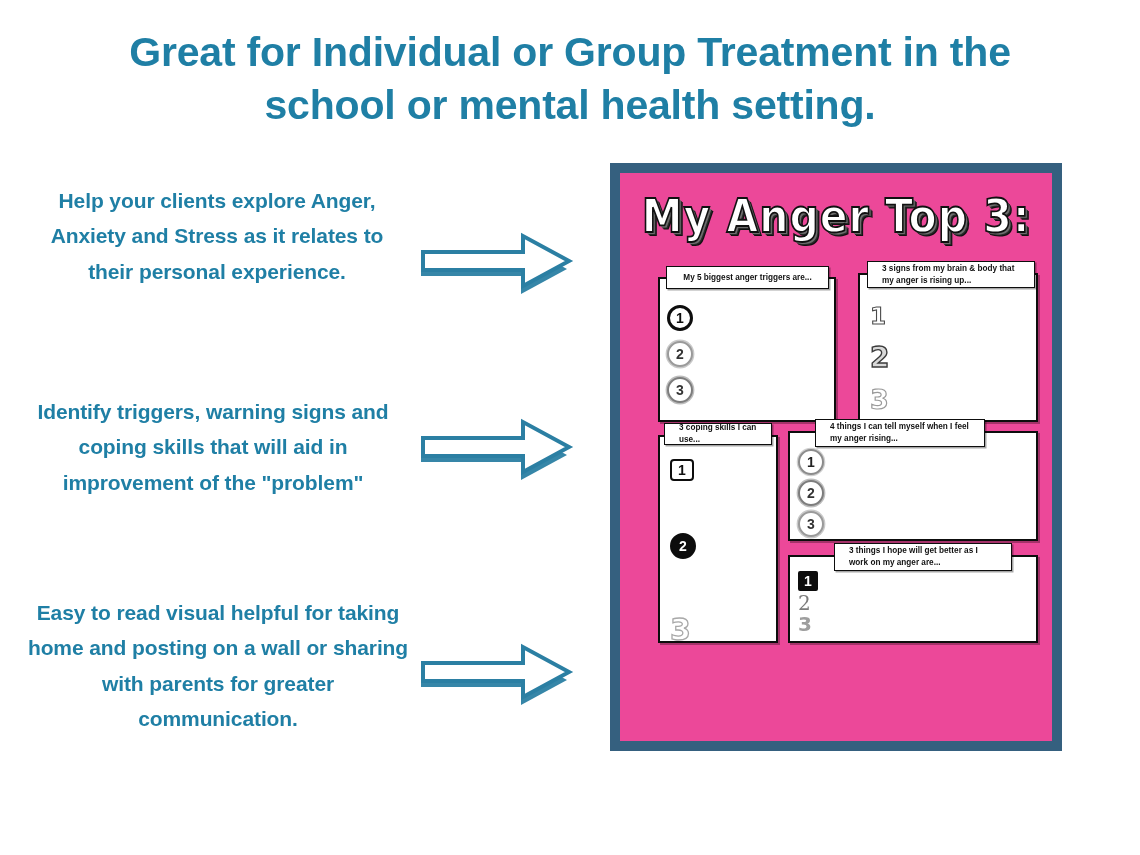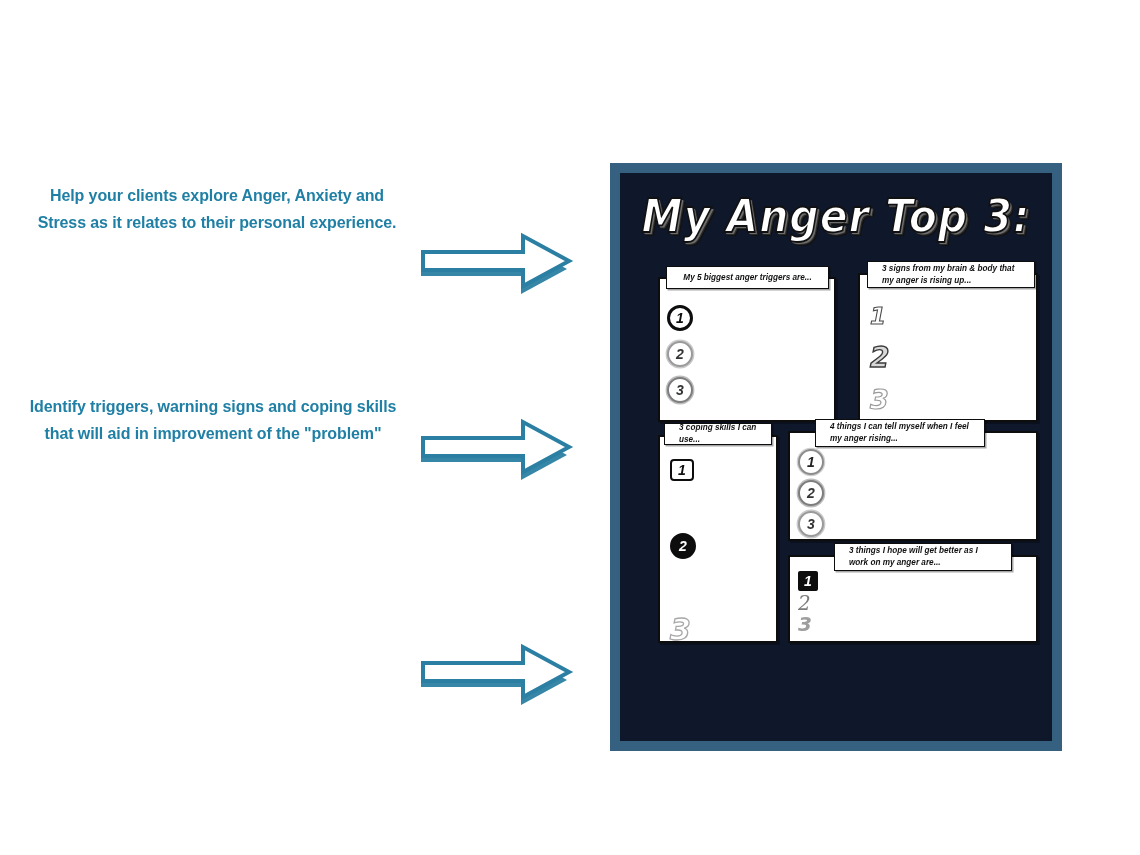--- a/index.html
+++ b/index.html
@@ -24,21 +24,21 @@
     line-height:1.30;
     letter-spacing:-0.2px;
   }
   .headline .l2{display:block;}
 
   
   .blurb{
     position:absolute;
     color:#1f7fa5;
     font-weight:bold;
-    font-size:16px;
+    font-size:21px;
     line-height:1.68;
     text-align:center;
     letter-spacing:-0.1px;
   }
   .blurb-1{left:26px; top:183px; width:382px;}
   .blurb-2{left:18px; top:394px; width:390px;text-align:center;}
   .blurb-3{left:24px; top:595px; width:388px;}
 
   
   .arrow{position:absolute;width:160px;height:62px;}
@@ -52,24 +52,23 @@
     position:absolute;
     left:610px; top:163px;
     width:452px; height:588px;
     background:#35607f;
     box-sizing:border-box;
     padding:10px;
   }
   .sheet{
     position:relative;
     width:100%;height:100%;
-    background:#0f172a;
+    background:#ec4899;
     box-sizing:border-box;
     overflow:hidden;
-    font-style:italic;
   }
 
   
   .ws-title{
     position:absolute;
     left:0; top:16px; width:100%;
     text-align:center;
     font-family:"DejaVu Sans", sans-serif;
     font-weight:bold;
     font-size:41px;
@@ -153,23 +152,28 @@
   .g-grayserif{font-family:"DejaVu Serif",serif;font-size:20px;font-weight:normal;color:#7c7c7c;}
   .g-grayfill{font-size:20px;color:#9e9e9e;}
 
   .row{margin-bottom:10px;}
 </style>
 </head>
 <body>
 
 <div class="stage">
 
+  <div class="headline">
+    <span>Great for Individual or Group Treatment in the</span>
+    <span class="l2">school or mental health setting.</span>
+  </div>
 
   <div class="blurb blurb-1">Help your clients explore Anger, Anxiety and Stress as it relates to their personal experience.</div>
   <div class="blurb blurb-2">Identify triggers, warning signs and coping skills that will aid in improvement of the "problem"</div>
+  <div class="blurb blurb-3">Easy to read visual helpful for taking home and posting on a wall or sharing with parents for greater communication.</div>
 
   <div class="arrow arrow-1">
     <svg viewBox="0 0 160 62" xmlns="http://www.w3.org/2000/svg">
       <g>
         <path d="M6 30 L106 30 L106 12 L152 37 L106 62 L106 44 L6 44 Z" fill="#2b7fa3" opacity="0.95"></path>
         <path d="M8 20 L108 20 L108 4 L154 29 L108 54 L108 38 L8 38 Z" fill="#ffffff" stroke="#2b7fa3" stroke-width="4" stroke-linejoin="miter"></path>
       </g>
     </svg>
   </div>
   <div class="arrow arrow-2">

